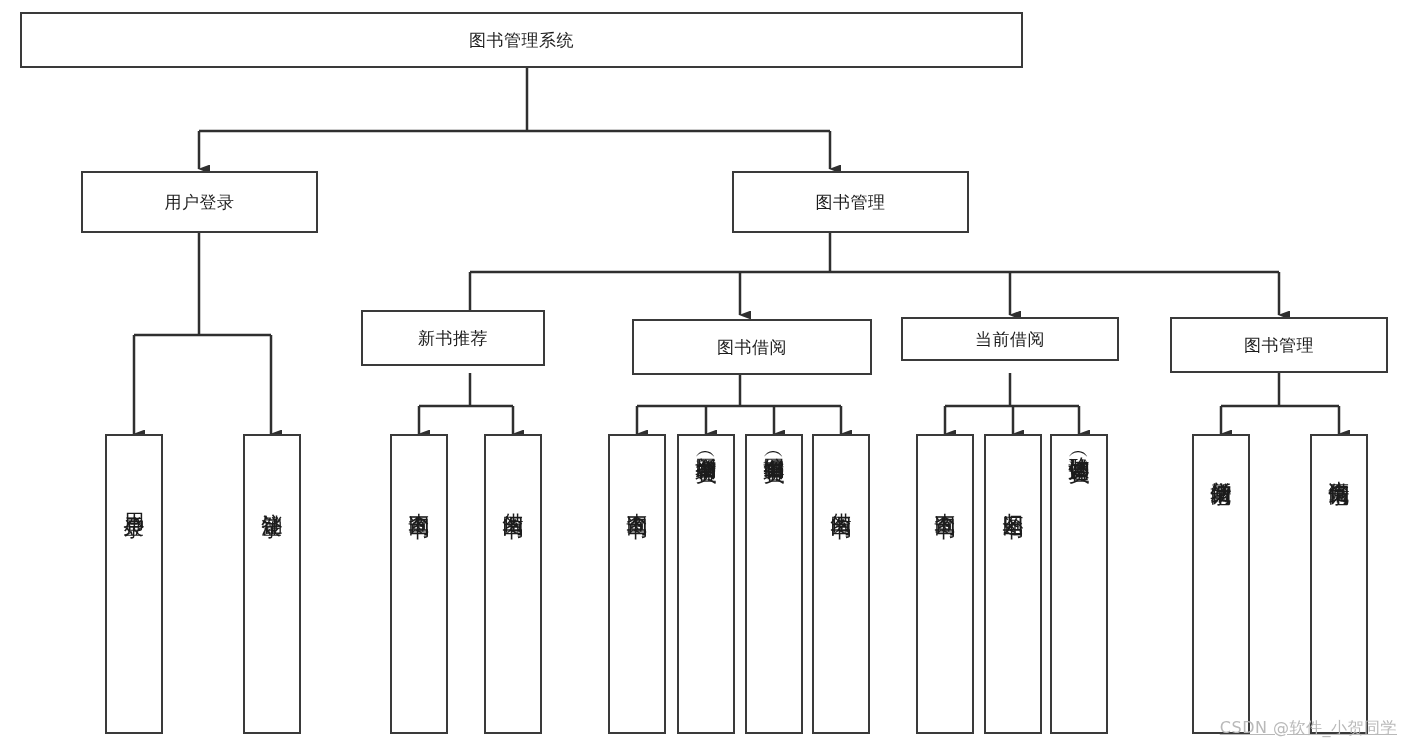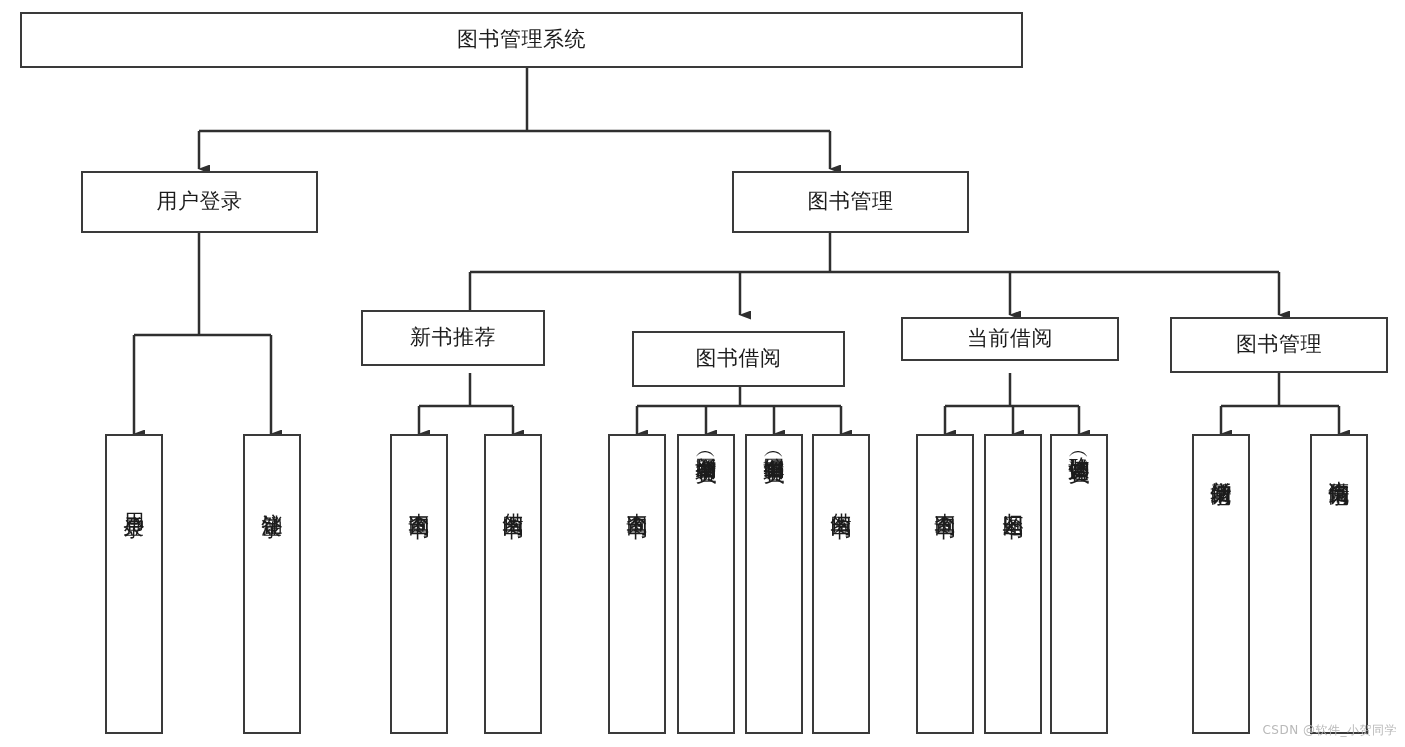--- a/index.html
+++ b/index.html
@@ -30,21 +30,21 @@
     position: absolute;
     box-sizing: border-box;
     background: #ffffff;
     border: 2.5px solid #3a3a3a;
     display: flex;
     align-items: center;
     justify-content: center;
     color: #1c1c1c;
   }
   .node-h .label {
-    font-size: 21px;
+    font-size: 17px;
     line-height: 1.1;
     letter-spacing: 0.5px;
     white-space: nowrap;
   }
   .node-v {
     align-items: flex-start;
     justify-content: center;
     padding-top: 6px;
   }
   .node-v .label {
@@ -56,25 +56,26 @@
     text-align: left;
     white-space: nowrap;
   }
   .node-v.tall .label {
     letter-spacing: 1px;
   }
   .watermark {
     position: absolute;
     right: 8px;
     bottom: 8px;
-    font-size: 12px;
+    font-size: 16px;
     color: #b9b9b9;
     letter-spacing: 0.5px;
     white-space: nowrap;
     user-select: none;
+    text-decoration: underline;
   }
 </style>
 </head>
 <body>
 
 <div id="canvas">
 
   <svg class="edges" viewBox="0 0 1405 747">
     <defs>
       <marker id="arrow" markerWidth="10" markerHeight="12" refX="4.5" refY="11" orient="auto" markerUnits="userSpaceOnUse">
@@ -132,21 +133,21 @@
   <div class="node node-h" style="left:81px; top:171px; width:237px; height:62px;">
     <span class="label">用户登录</span>
   </div>
   <div class="node node-h" style="left:711px; top:171px; width:237px; height:62px;margin-left:21px;">
     <span class="label">图书管理</span>
   </div>
 
   <div class="node node-h" style="left:361px; top:310px; width:184px; height:56px;">
     <span class="label">新书推荐</span>
   </div>
-  <div class="node node-h" style="left:632px; top:331px; width:213px; height:56px;text-align:right;">
+  <div class="node node-h" style="left:632px; top:319px; width:240px; height:56px;text-align:right;">
     <span class="label">图书借阅</span>
   </div>
   <div class="node node-h" style="left:901px; top:317px; width:218px; height:44px;">
     <span class="label">当前借阅</span>
   </div>
   <div class="node node-h" style="left:1170px; top:317px; width:218px; height:56px;">
     <span class="label">图书管理</span>
   </div>
 
   <div class="node node-v" style="left:105px; top:434px; width:58px; height:300px; padding-top:60px;">

